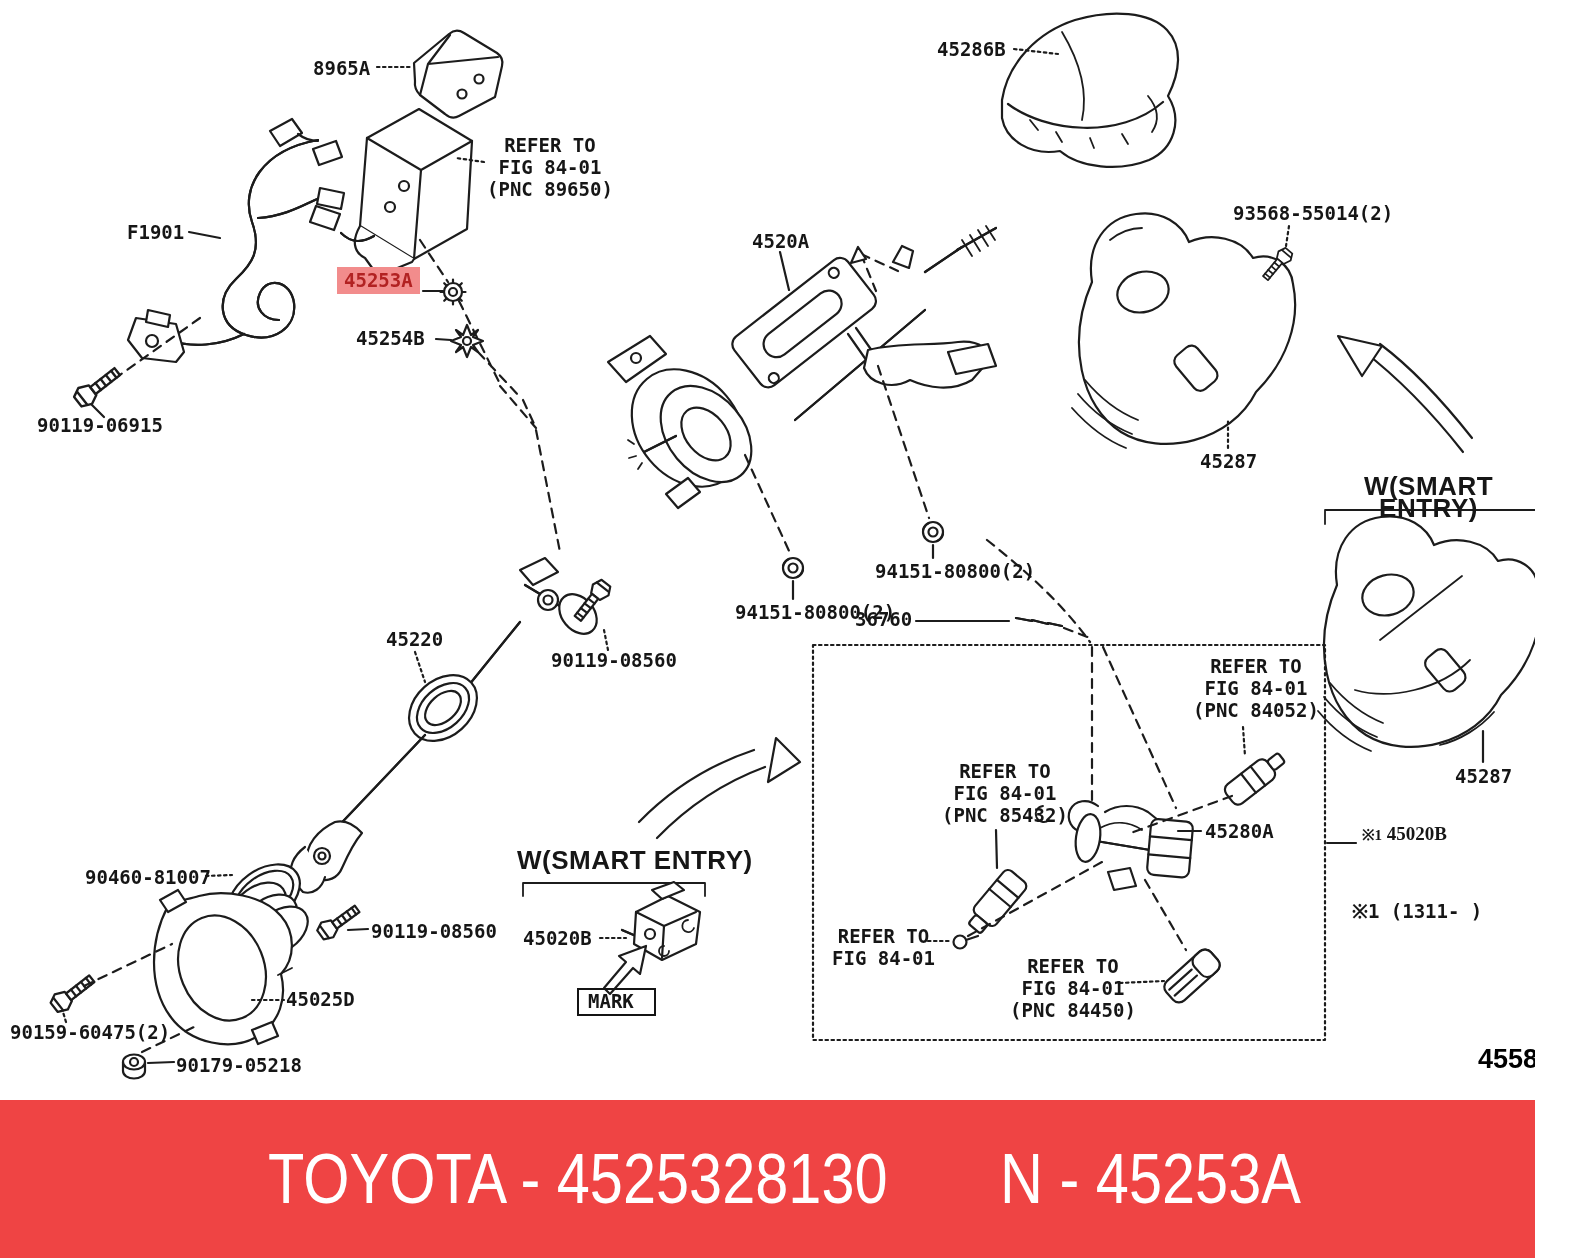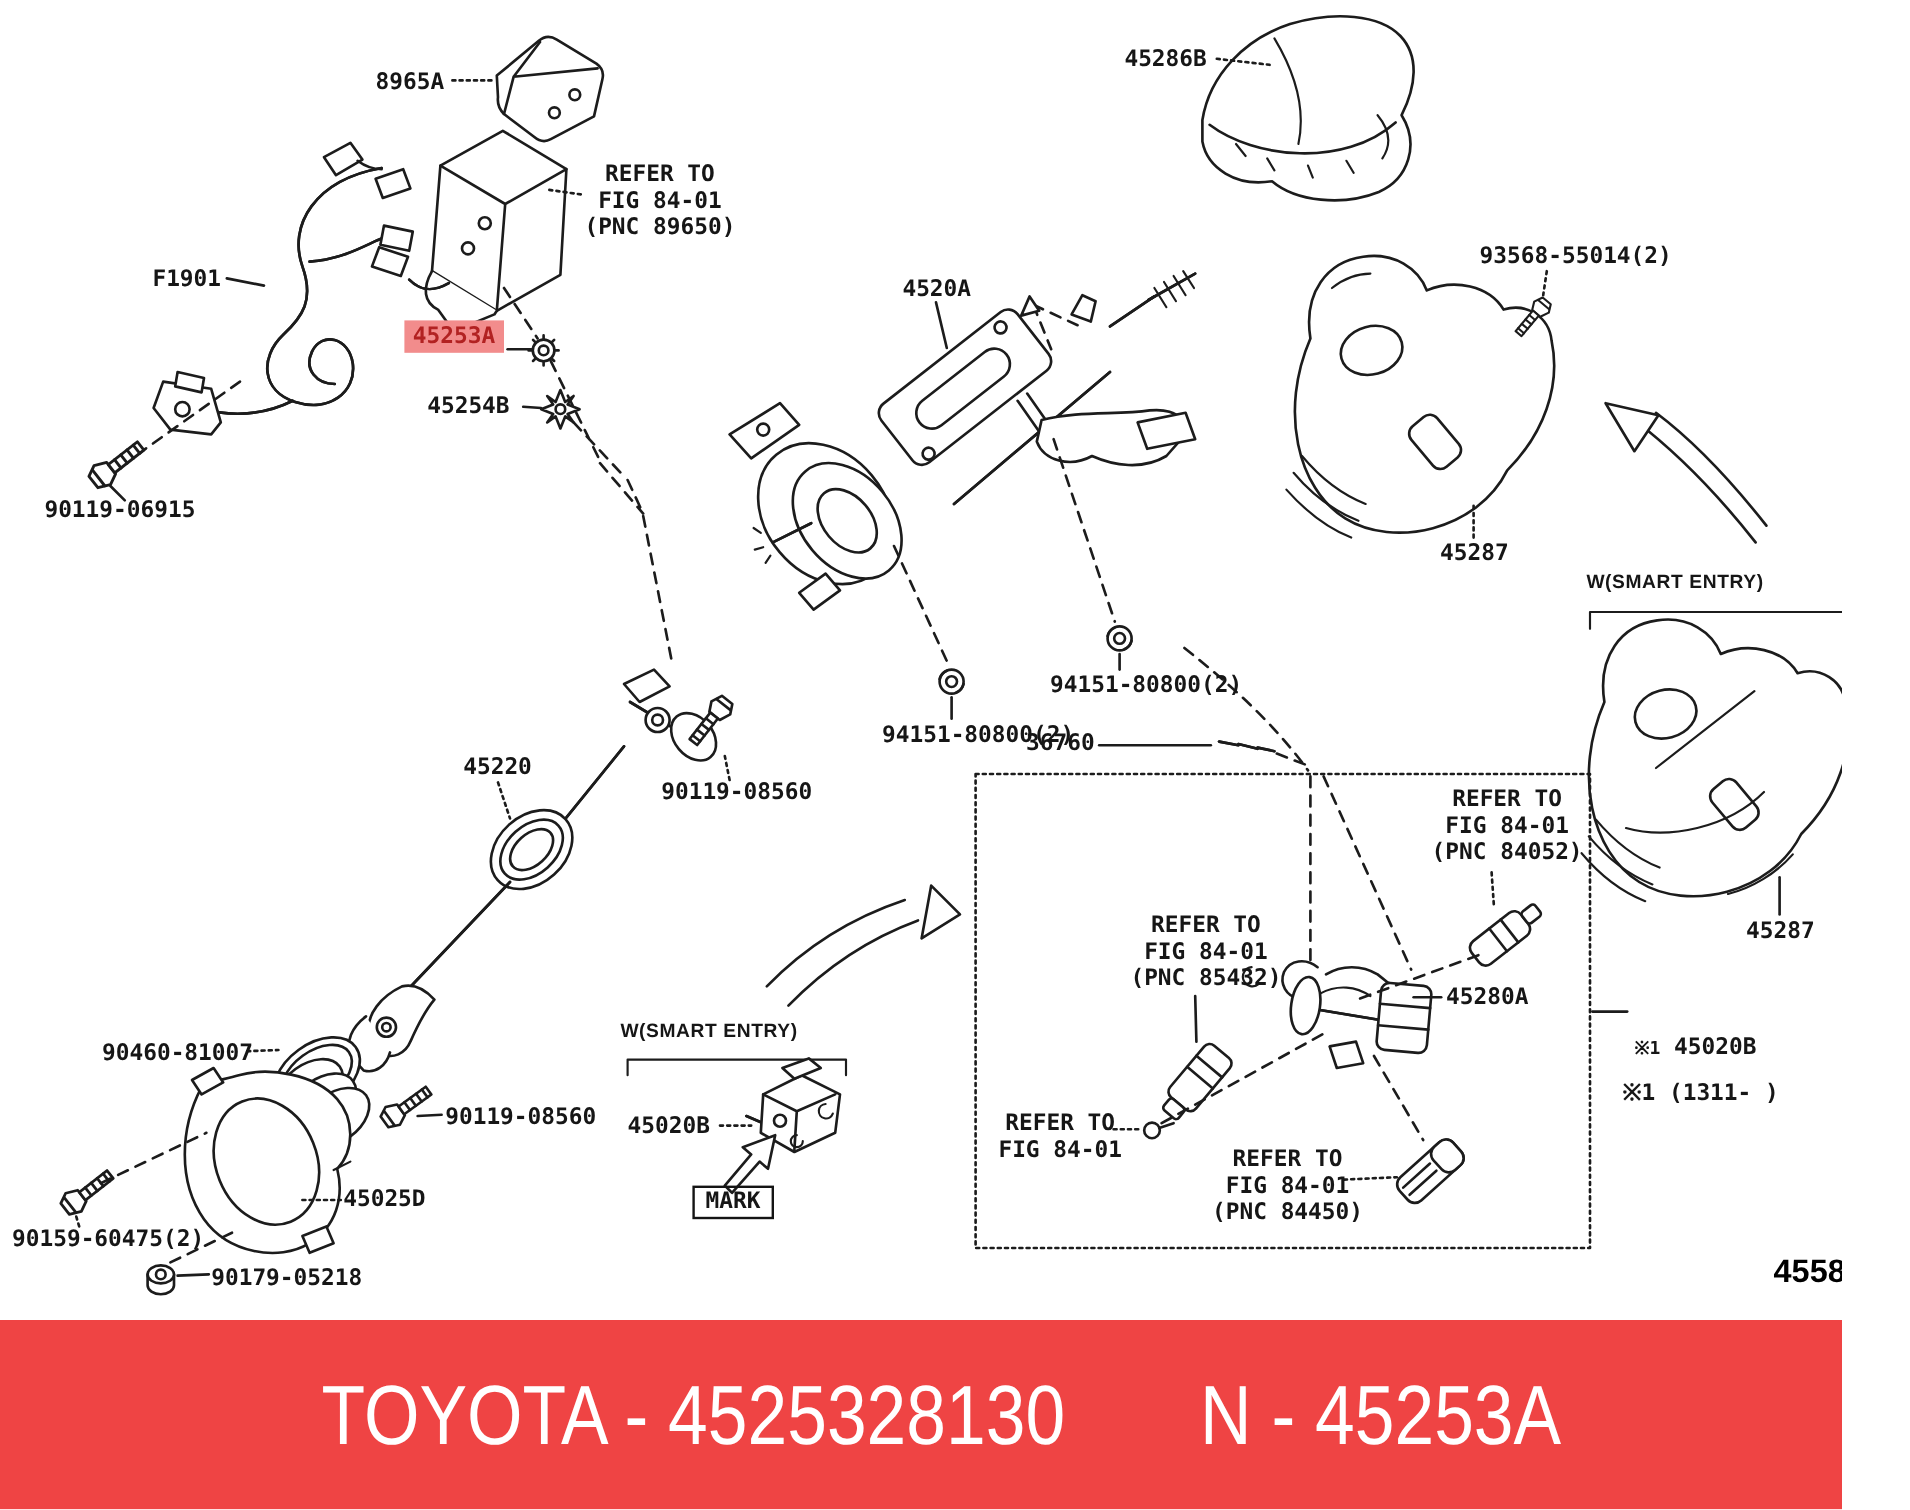--- a/index.html
+++ b/index.html
@@ -6,23 +6,23 @@
   .stage{position:relative;width:1535px;height:1258px;background:#ffffff;overflow:hidden;
          font-family:"DejaVu Sans Mono",monospace;text-align:center;}
   svg.art{position:absolute;left:0;top:0;}
   svg.art *{stroke:#1c1c1c;stroke-width:2.2;fill:none;stroke-linecap:round;stroke-linejoin:round;}
   svg.art .f{fill:#ffffff;}
   svg.art .dot{stroke-dasharray:2.5 3.5;}
   svg.art .dsh{stroke-dasharray:9 7;}
   svg.art .thin{stroke-width:1.8;}
   .lbl{position:absolute;font-weight:bold;font-size:19px;line-height:22px;color:#161616;
        white-space:pre-line;letter-spacing:0;}
-  .sans{font-family:"Liberation Sans",sans-serif;font-weight:700;font-size:16px;letter-spacing:.5px;}
+  .sans{font-family:"Liberation Sans",sans-serif;font-weight:700;font-size:26px;letter-spacing:.5px;}
   .hl{background:#F28C8C;color:#B22222;padding:2px 7px 3px 7px;}
-  .markbox{border:2.5px solid #141414;padding:0 9px 2px 9px;}
+  .markbox{border:2.5px solid #141414;padding:0 20px 2px 9px;}
   .small{font-size:15px;}
   .doccode{font-family:"Liberation Sans",sans-serif;font-weight:700;font-size:27px;}
   .footer{position:absolute;left:0;top:1100px;width:1592px;height:158px;}
   .ft{position:absolute;color:#ffffff;font-family:"Liberation Sans",sans-serif;font-weight:400;
       font-size:70px;line-height:70px;transform:scaleX(.85);transform-origin:0 50%;white-space:nowrap;}
 </style>
 </head>
 <body>
 
 <div class="stage">
@@ -344,21 +344,21 @@
 <div class="lbl" style="left:855px;top:608px;">36760</div>
 <div class="lbl" style="left:386px;top:628px;">45220</div>
 <div class="lbl" style="left:551px;top:649px;">90119-08560</div>
 <div class="lbl" style="left:1193px;top:655px;">REFER TO
 FIG 84-01
 (PNC 84052)</div>
 <div class="lbl" style="left:942px;top:760px;">REFER TO
 FIG 84-01
 (PNC 85432)</div>
 <div class="lbl" style="left:1205px;top:820px;">45280A</div>
-<div class="lbl" style="left:1362px;top:861px;"><span class="small">※1</span> <span>45020B</span></div>
+<div class="lbl" style="left:1362px;top:823px;font-family:Liberation Serif, serif;"><span class="small">※1</span> <span>45020B</span></div>
 <div class="lbl" style="left:832px;top:925px;">REFER TO
 FIG 84-01</div>
 <div class="lbl" style="left:1010px;top:955px;">REFER TO
 FIG 84-01
 (PNC 84450)</div>
 <div class="lbl" style="left:1352px;top:900px;">※1 (1311-    )</div>
 <div class="lbl" style="left:85px;top:866px;">90460-81007</div>
 <div class="lbl" style="left:371px;top:920px;">90119-08560</div>
 <div class="lbl sans" style="left:517px;top:849px;">W(SMART ENTRY)</div>
 <div class="lbl" style="left:523px;top:927px;">45020B</div>

